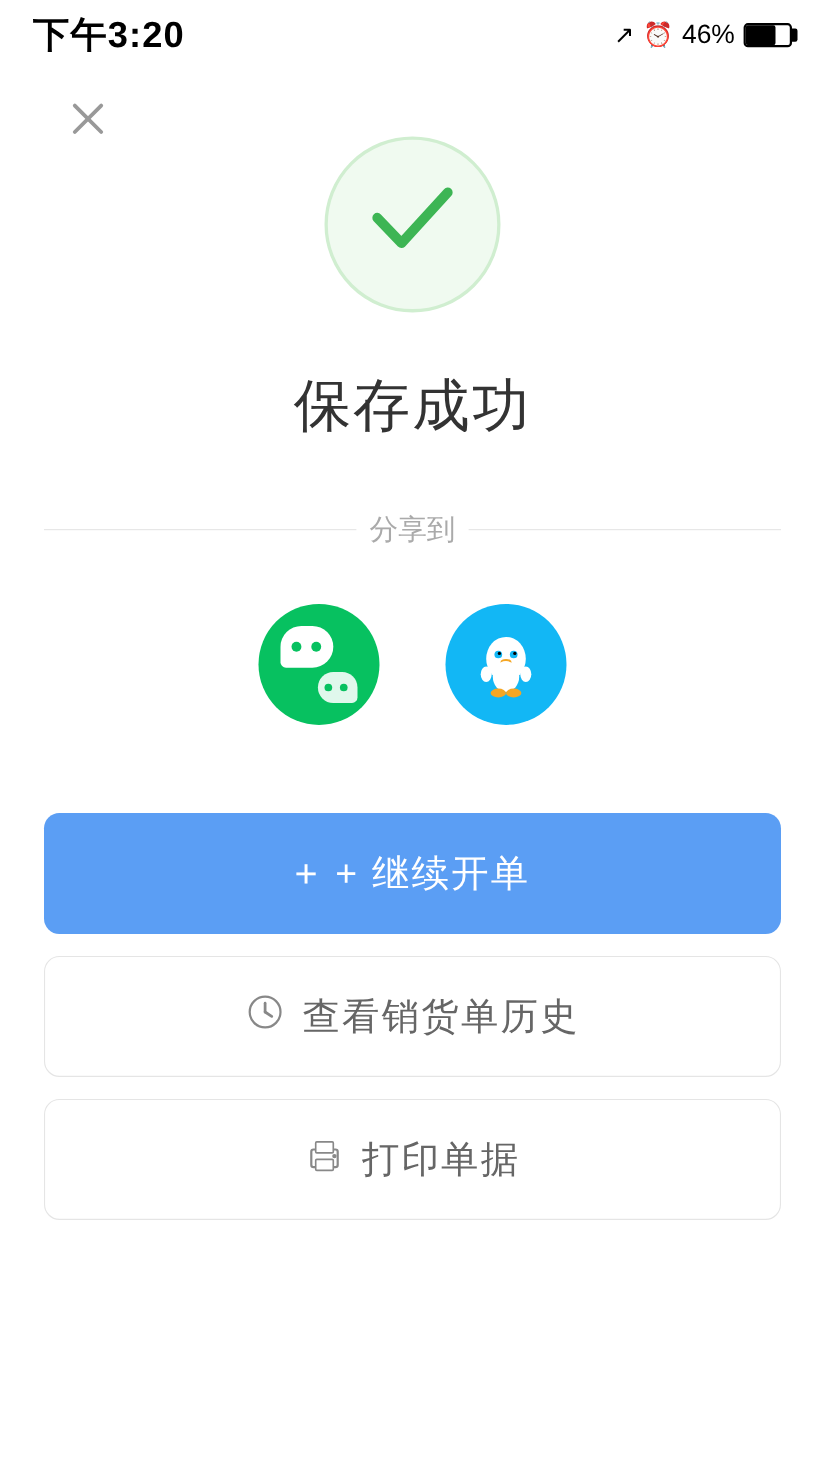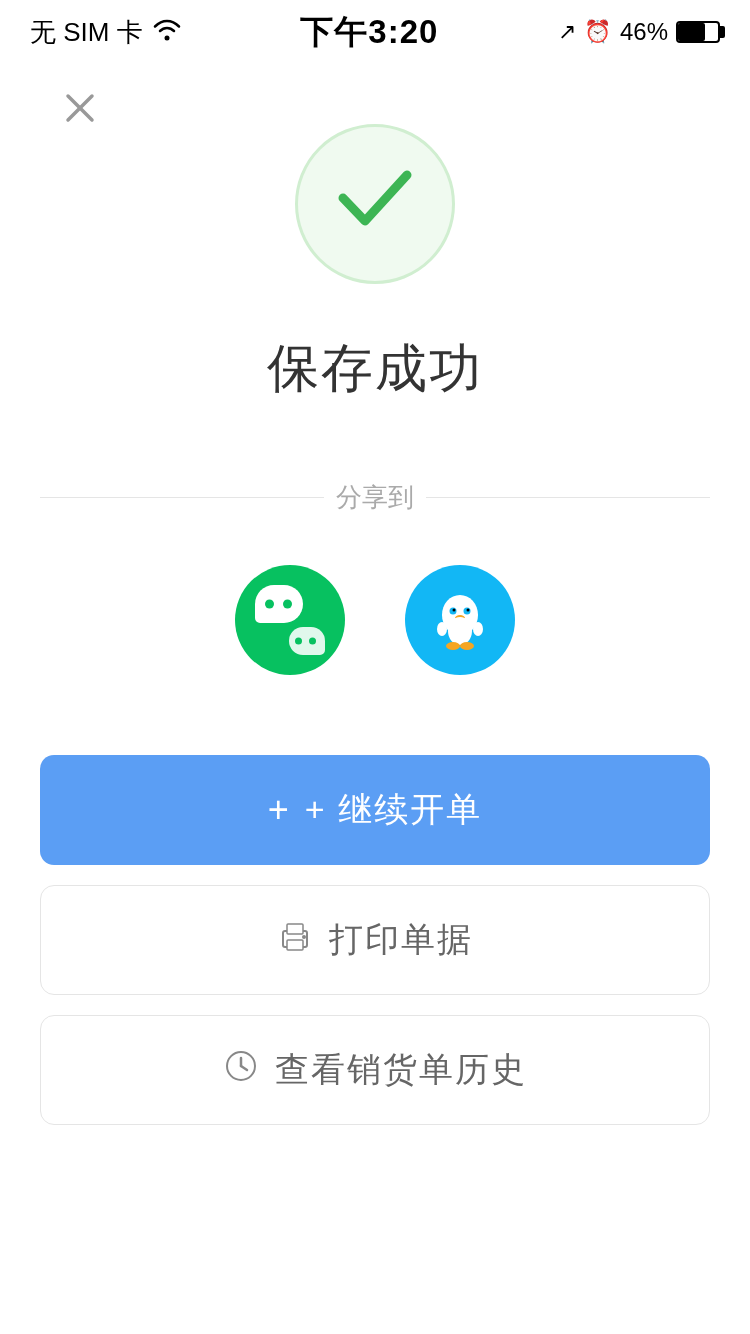--- a/index.html
+++ b/index.html
@@ -126,21 +126,21 @@
       color: #3db554;
       font-size: 80px;
       line-height: 1;
     }
 
     
     .success-title {
       font-size: 52px;
       font-weight: 500;
       color: #333;
-      margin-bottom: 76px;
+      margin-bottom: 60px;
       letter-spacing: 2px;
     }
 
     
     .share-section {
       width: 100%;
       padding: 0 40px;
       margin-bottom: 50px;
     }
 
@@ -229,30 +229,20 @@
       position: relative;
       width: 70px;
       height: 70px;
     }
 
   </style>
 </head>
 <body>
 
 <div class="status-bar">
-  <div class="status-left">
-    <span>无 SIM 卡</span>
-    <span class="wifi-icon">
-      <svg width="28" height="22" viewBox="0 0 28 22" fill="none">
-        <path d="M14 16.5a2.5 2.5 0 1 1 0 5 2.5 2.5 0 0 1 0-5z" fill="#000"></path>
-        <path d="M7 12c1.9-1.9 4.4-3 7-3s5.1 1.1 7 3" stroke="#000" stroke-width="2.5" fill="none" stroke-linecap="round"></path>
-        <path d="M2 7.5C5.4 4.1 9.5 2 14 2s8.6 2.1 12 5.5" stroke="#000" stroke-width="2.5" fill="none" stroke-linecap="round"></path>
-      </svg>
-    </span>
-  </div>
   <div class="status-center">下午3:20</div>
   <div class="status-right">
     <span style="font-size:22px;">↗</span>
     <span style="font-size:22px;">⏰</span>
     <span>46%</span>
     <div class="battery-bar">
       <div class="battery-fill"></div>
     </div>
   </div>
 </div>
@@ -322,39 +312,39 @@
         </svg>
       </button>
     </div>
   </div>
 
   <div class="action-buttons">
 
     <button class="action-btn action-btn-primary">
       <span style="font-size:36px;font-weight:300;">+</span>
       <span style="font-size:34px;letter-spacing:2px;">+ 继续开单</span>
+    </button>
+
+    <button class="action-btn action-btn-secondary">
+      <span>
+        <svg width="36" height="36" viewBox="0 0 36 36" fill="none">
+          <circle cx="18" cy="18" r="14" stroke="#888" stroke-width="2" fill="none"></circle>
+          <line x1="18" y1="10" x2="18" y2="18" stroke="#888" stroke-width="2.5" stroke-linecap="round"></line>
+          <line x1="18" y1="18" x2="24" y2="22" stroke="#888" stroke-width="2.5" stroke-linecap="round"></line>
+        </svg>
+      </span>
+      <span style="font-size:34px;letter-spacing:2px;color:#666;">查看销货单历史</span>
     </button>
 
     <button class="action-btn action-btn-secondary">
       <span>
         <svg width="36" height="36" viewBox="0 0 36 36" fill="none">
           <rect x="6" y="13" width="24" height="16" rx="2" stroke="#888" stroke-width="2" fill="none"></rect>
           <rect x="10" y="22" width="16" height="10" rx="1" fill="white" stroke="#888" stroke-width="1.5"></rect>
           <rect x="10" y="6" width="16" height="10" rx="1" fill="white" stroke="#888" stroke-width="1.5"></rect>
           <circle cx="27" cy="19" r="2" fill="#888"></circle>
         </svg>
       </span>
       <span style="font-size:34px;letter-spacing:2px;color:#666;">打印单据</span>
     </button>
 
-    <button class="action-btn action-btn-secondary">
-      <span>
-        <svg width="36" height="36" viewBox="0 0 36 36" fill="none">
-          <circle cx="18" cy="18" r="14" stroke="#888" stroke-width="2" fill="none"></circle>
-          <line x1="18" y1="10" x2="18" y2="18" stroke="#888" stroke-width="2.5" stroke-linecap="round"></line>
-          <line x1="18" y1="18" x2="24" y2="22" stroke="#888" stroke-width="2.5" stroke-linecap="round"></line>
-        </svg>
-      </span>
-      <span style="font-size:34px;letter-spacing:2px;color:#666;">查看销货单历史</span>
-    </button>
-
   </div>
 </div>
 
 </body></html>

